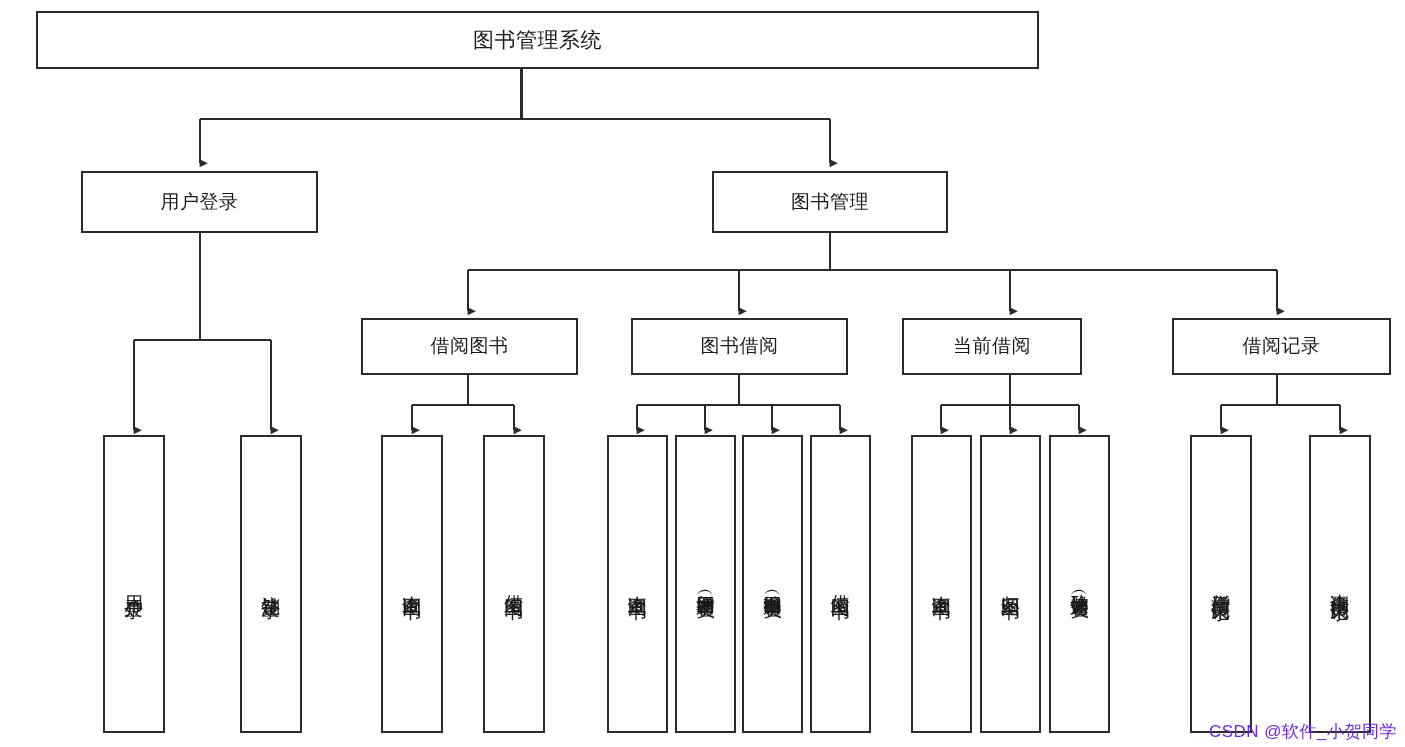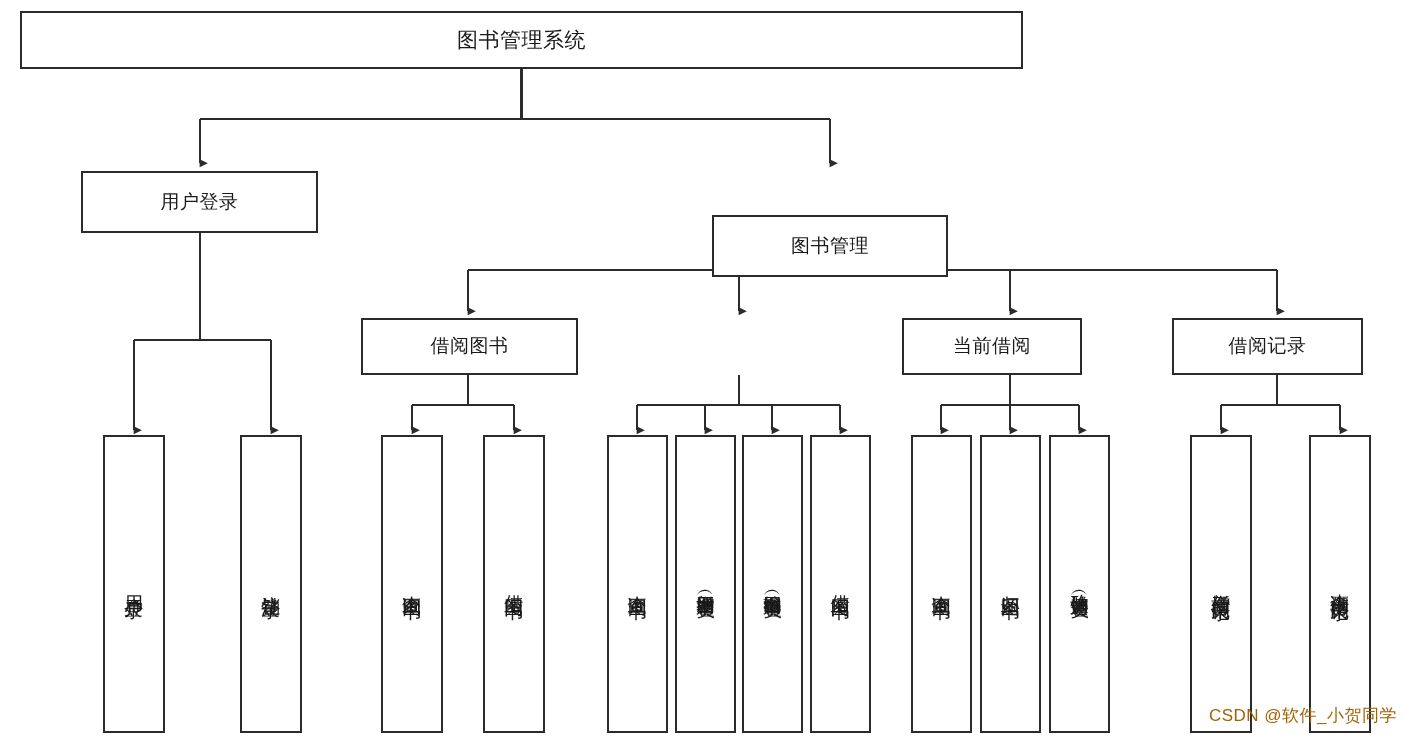--- a/index.html
+++ b/index.html
@@ -25,43 +25,43 @@
   }
   .node .label{
     display:block;
     text-align:center;
     line-height:1.18;
     letter-spacing:0.5px;
     white-space:pre;
   }
 
   
-  .lvl1{font-size:21px;}
+  .lvl1{font-size:21px;margin-left:16px;}
   
   .lvl2{font-size:19px;}
   
   .lvl3{font-size:19px;}
   
   .lvl4{font-size:19px;}
   .lvl4 .label{
     writing-mode:vertical-rl;
     text-orientation:upright;
     line-height:1.12;
     letter-spacing:2px;
     white-space:normal;
     max-height:100%;
   }
   .lvl4.narrow .label{font-size:18px;letter-spacing:1px;}
 
   #watermark{
     position:absolute;
     right:8px;
-    bottom:20px;
+    bottom:4px;
     font-size:17px;
-    color:#a16207;
+    color:#6d28d9;
     letter-spacing:0.5px;
     white-space:nowrap;
     pointer-events:none;
   }
 </style>
 </head>
 <body>
 
 <div id="diagram-root">
 
@@ -117,31 +117,34 @@
     </g>
   </svg>
 
   <div class="node lvl1" style="left:20px;top:11px;width:1003px;height:58px;">
     <span class="label">图书管理系统</span>
   </div>
 
   <div class="node lvl2" style="left:81px;top:171px;width:237px;height:62px;">
     <span class="label">用户登录</span>
   </div>
-  <div class="node lvl2" style="left:712px;top:171px;width:236px;height:62px;margin-top:44px;">
+  <div class="node lvl2" style="left:712px;top:171px;width:236px;height:62px;">
     <span class="label">图书管理</span>
   </div>
 
   <div class="node lvl3" style="left:361px;top:318px;width:217px;height:57px;">
     <span class="label">借阅图书</span>
   </div>
+  <div class="node lvl3" style="left:631px;top:318px;width:217px;height:57px;">
+    <span class="label">图书借阅</span>
+  </div>
   <div class="node lvl3" style="left:902px;top:318px;width:180px;height:57px;">
     <span class="label">当前借阅</span>
   </div>
-  <div class="node lvl3" style="left:1172px;top:318px;width:191px;height:57px;">
+  <div class="node lvl3" style="left:1172px;top:318px;width:219px;height:57px;">
     <span class="label">借阅记录</span>
   </div>
 
   <div class="node lvl4" style="left:103px;top:435px;width:62px;height:298px;">
     <span class="label">用户登录</span>
   </div>
   <div class="node lvl4" style="left:240px;top:435px;width:62px;height:298px;">
     <span class="label">注销登录</span>
   </div>
 

